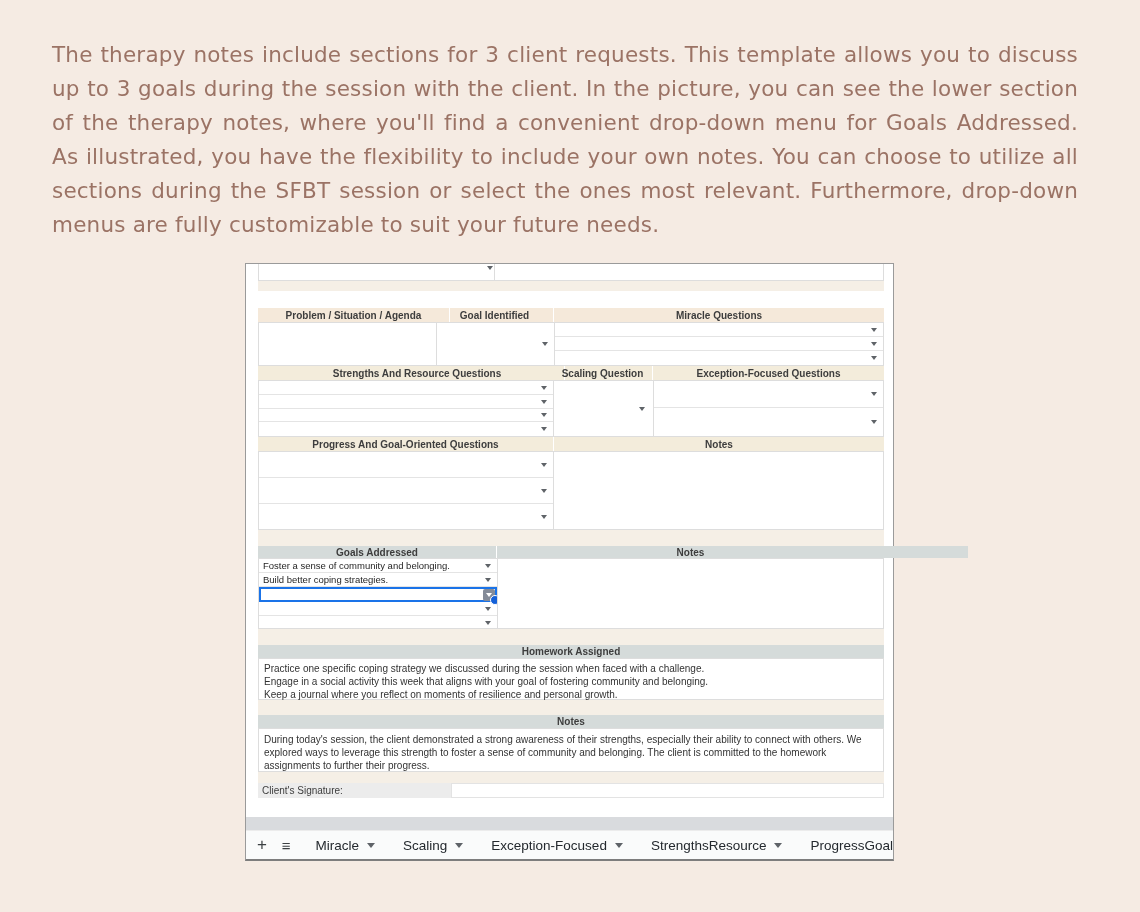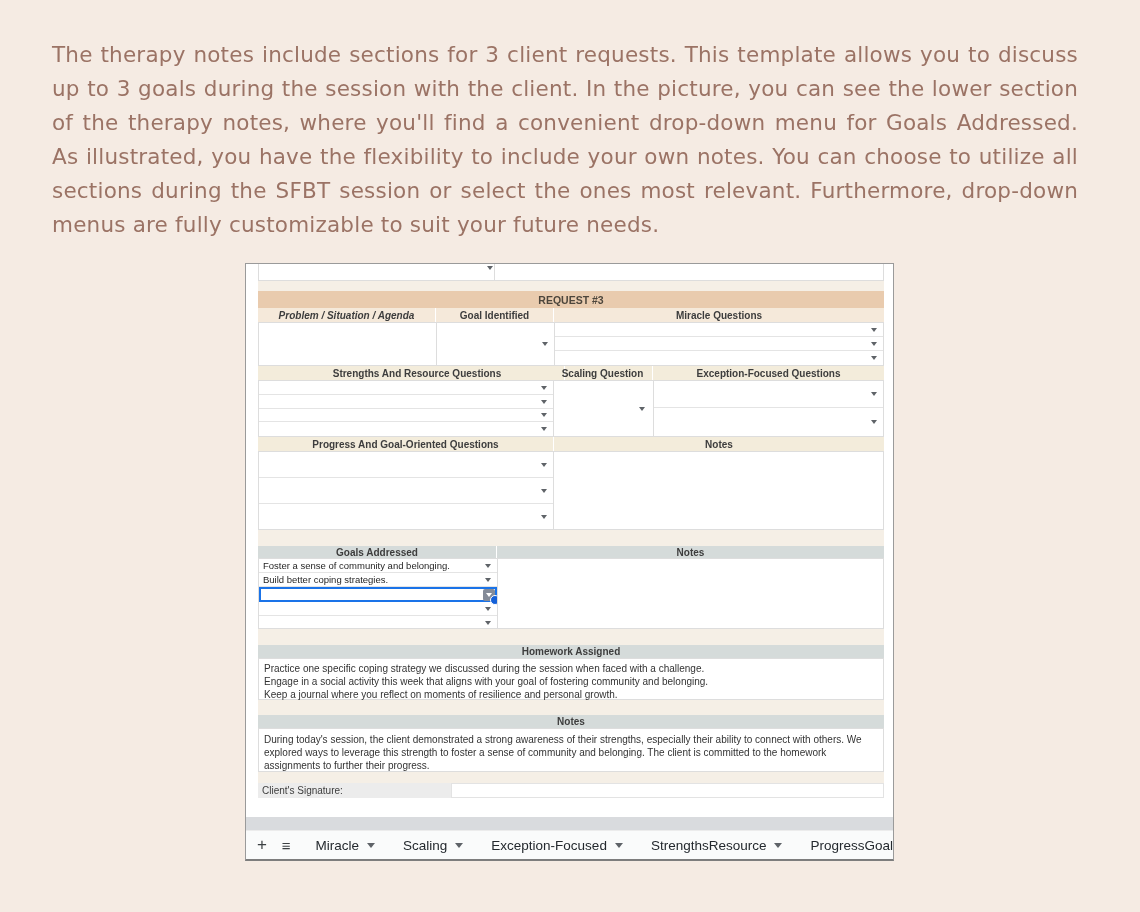--- a/index.html
+++ b/index.html
@@ -58,24 +58,23 @@
 
   <div class="sheet">
     <div class="grid">
 
       <div class="abs cell" style="left:0;top:0;width:626px;height:17px;border-top:none;">
         <span class="abs" style="left:235px;top:0;width:1px;height:17px;background:#ddd;"></span>
         <span class="caret" style="right:auto;left:228px;top:2px;margin-top:0;"></span>
       </div>
       <div class="abs gap" style="left:0;top:17px;width:626px;height:10px;"></div>
 
-      <div class="abs band band-peach" style="left:0;top:27px;width:626px;height:17px;font-size:10.5px;">REQUEST #3</div>
 
       <div class="abs band-light" style="left:0;top:44px;width:626px;height:14px;">
-        <div class="hcell" style="left:0;width:178px;font-style:italic;">Problem / Situation / Agenda</div>
+        <div class="hcell" style="left:0;width:192px;">Problem / Situation / Agenda</div>
         <div class="hcell" style="left:178px;width:118px;">Goal Identified</div>
         <div class="hcell" style="left:296px;width:330px;border-right:none;">Miracle Questions</div>
       </div>
 
       <div class="abs cell" style="left:0;top:58px;width:179px;height:44px;"></div>
       <div class="abs cell" style="left:178px;top:58px;width:119px;height:44px;">
         <span class="caret"></span>
       </div>
       <div class="abs cell" style="left:296px;top:58px;width:330px;height:44px;">
         <div class="subrow" style="height:14px;">
@@ -134,21 +133,21 @@
             <span class="caret"></span>
           </div>
         <div class="subrow" style="height:25px;">
             <span class="caret"></span>
           </div>
       </div>
       <div class="abs cell" style="left:295px;top:187px;width:331px;height:79px;"></div>
 
       <div class="abs gap" style="left:0;top:266px;width:626px;height:16px;"></div>
 
-      <div class="abs band-gray" style="left:0;top:282px;width:626px;height:12px;">
+      <div class="abs band-gray" style="left:0;top:282px;width:710px;height:12px;">
         <div class="hcell" style="left:0;width:239px;">Goals Addressed</div>
         <div class="hcell" style="left:239px;width:387px;border-right:none;">Notes</div>
       </div>
       <div class="abs cell" style="left:0;top:294px;width:240px;height:71px;">
         <div class="subrow" style="height:14px;">
           <span class="goaltext">Foster a sense of community and belonging.</span>
           <span class="caret"></span>
         </div>
         <div class="subrow" style="height:14px;">
           <span class="goaltext">Build better coping strategies.</span>

